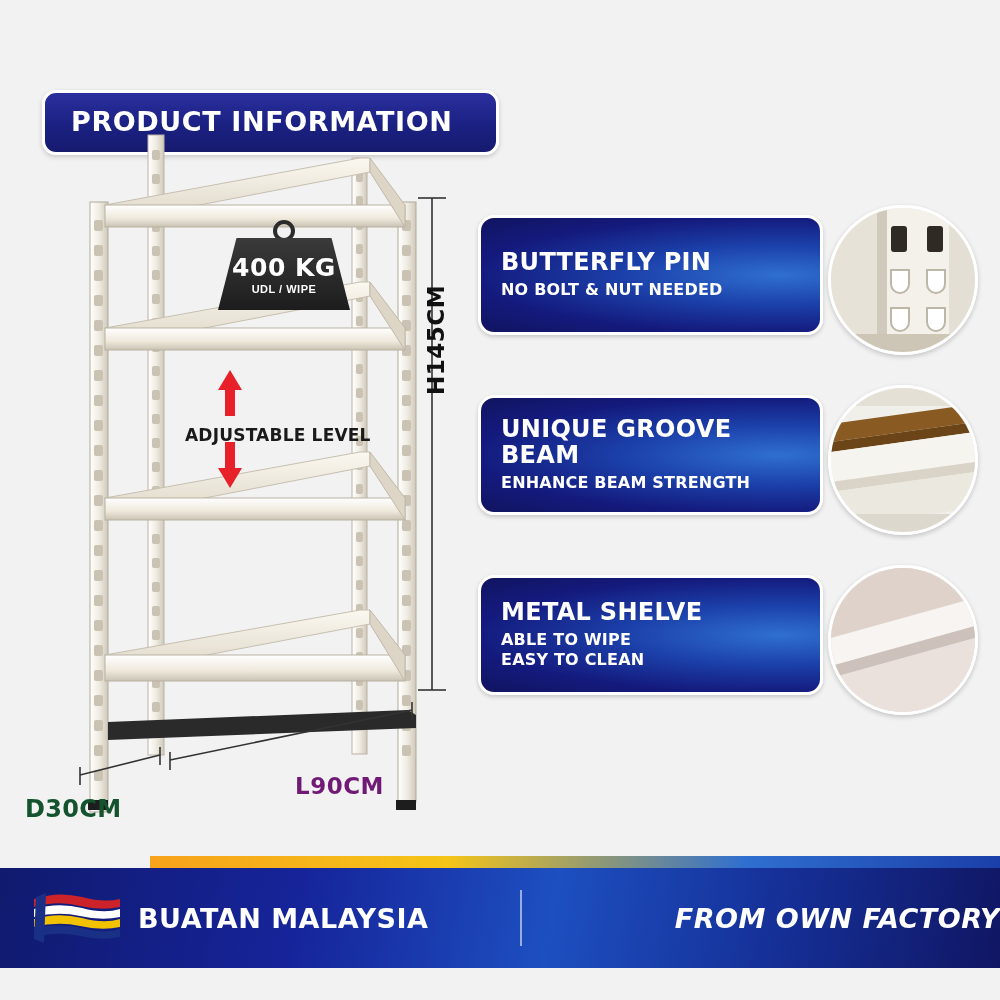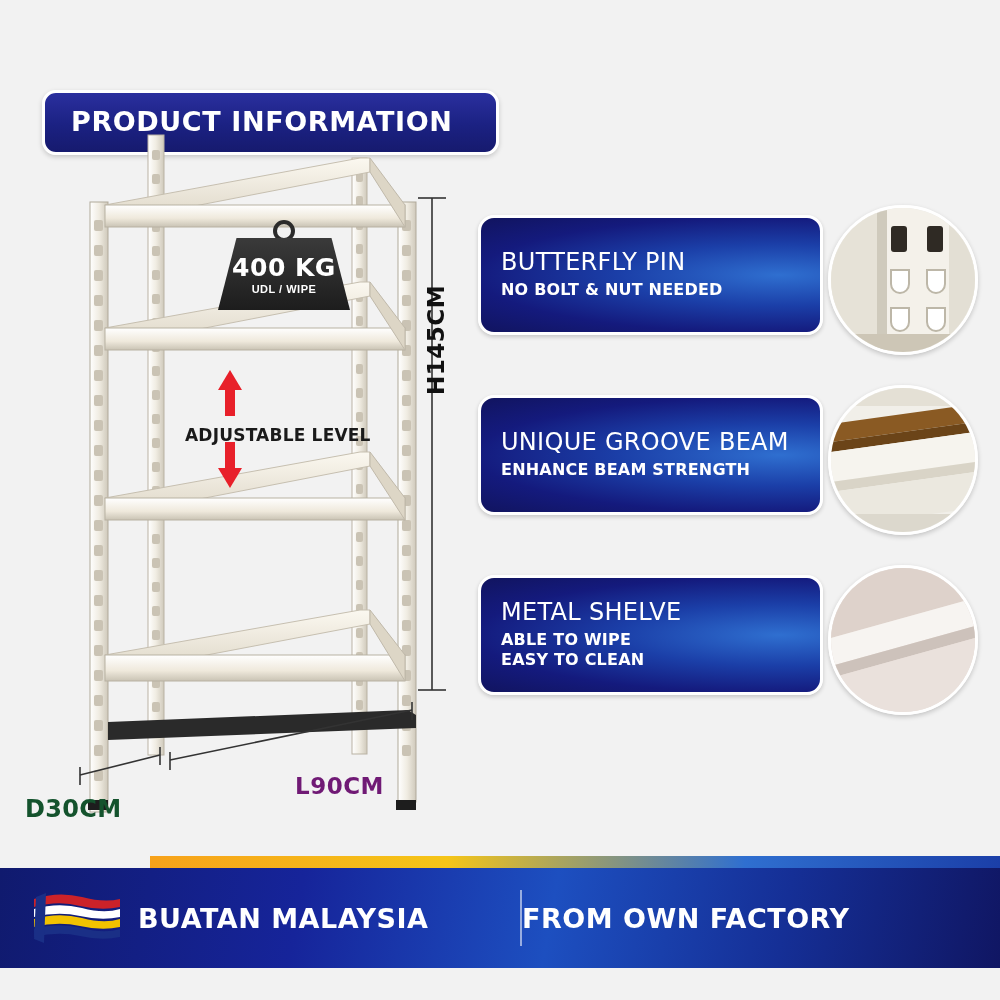--- a/index.html
+++ b/index.html
@@ -89,21 +89,21 @@
     width: 345px; height: 120px;
     background: radial-gradient(ellipse at 88% 50%, #2f6fd0 0%, #1b3fa8 38%, #141a7d 72%, #11145f 100%);
     border-radius: 16px;
     border: 3px solid #ffffff;
     padding: 16px 20px;
     box-shadow: 0 2px 4px rgba(0,0,0,0.18);
     display: flex; flex-direction: column; justify-content: center;
   }
   .feature .panel.f2 { }
   .feature .ftitle {
-    color: #fff; font-size: 24px; font-weight: normal; line-height: 1.05;
+    color: #fff; font-size: 24px; font-weight: bold; line-height: 1.05;
     letter-spacing: 0.3px;
     font-family: "DejaVu Sans", sans-serif;
   }
   .feature .fsub {
     color: #fff; font-size: 16px; font-weight: bold; line-height: 1.25; margin-top: 5px;
     letter-spacing: 0.2px;
     font-family: "DejaVu Sans", sans-serif;
   }
   .feature .photo {
     position: absolute; right: 0; top: 0;
@@ -125,21 +125,21 @@
     background: linear-gradient(100deg, #101a6e 0%, #16249a 30%, #1d4fc0 55%, #152f96 78%, #101663 100%);
     display: flex; align-items: center;
   }
   .footer-left { display: flex; align-items: center; width: 520px; padding-left: 30px; }
   .footer-flag { width: 92px; height: 58px; margin-right: 16px; flex: 0 0 auto; }
   .footer-text {
     color: #fff; font-size: 27px; font-weight: bold; letter-spacing: 0.5px;
     font-family: "DejaVu Sans", sans-serif;
   }
   .footer-divider { width: 2px; height: 56px; background: rgba(255,255,255,0.55); }
-  .footer-right { flex: 1; display: flex; align-items: center; justify-content: flex-start; }
+  .footer-right { flex: 1; display: flex; align-items: center; justify-content: flex-end; font-style: italic; }
   .footer-right .footer-text { font-size: 27px; }
 </style>
 </head>
 <body>
 
 <div class="page">
 
   <div class="header-badge">
     <div class="title">PRODUCT INFORMATION</div>
   </div>

